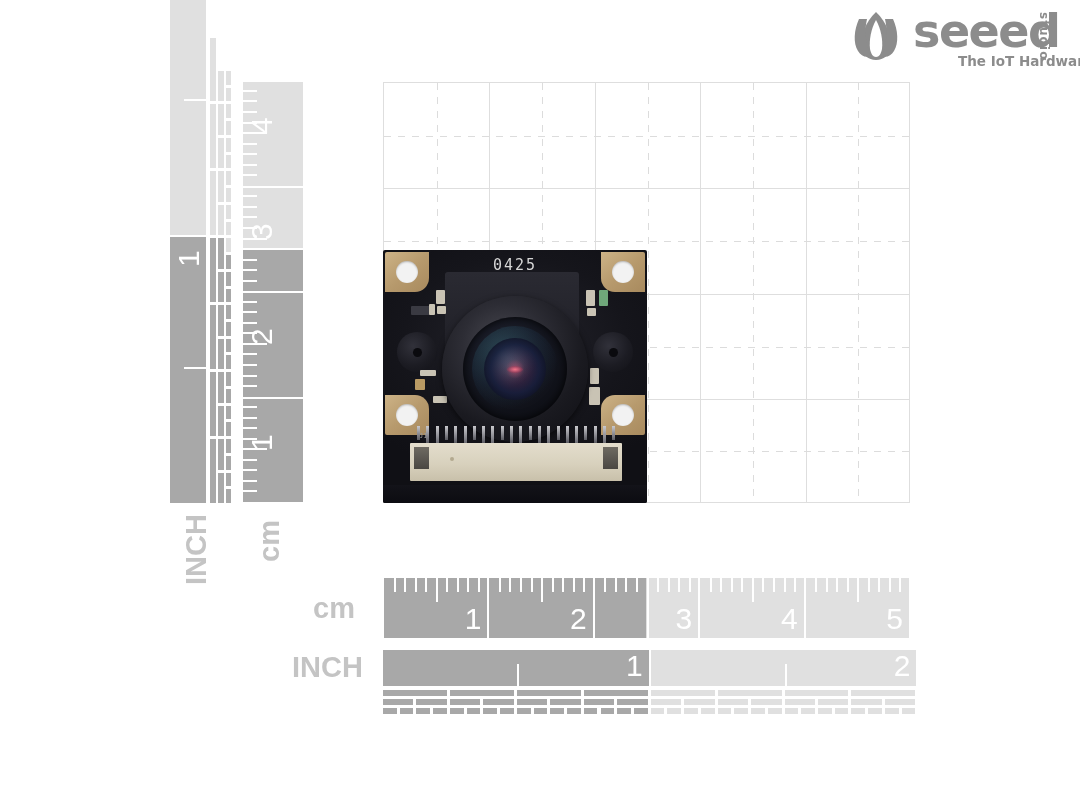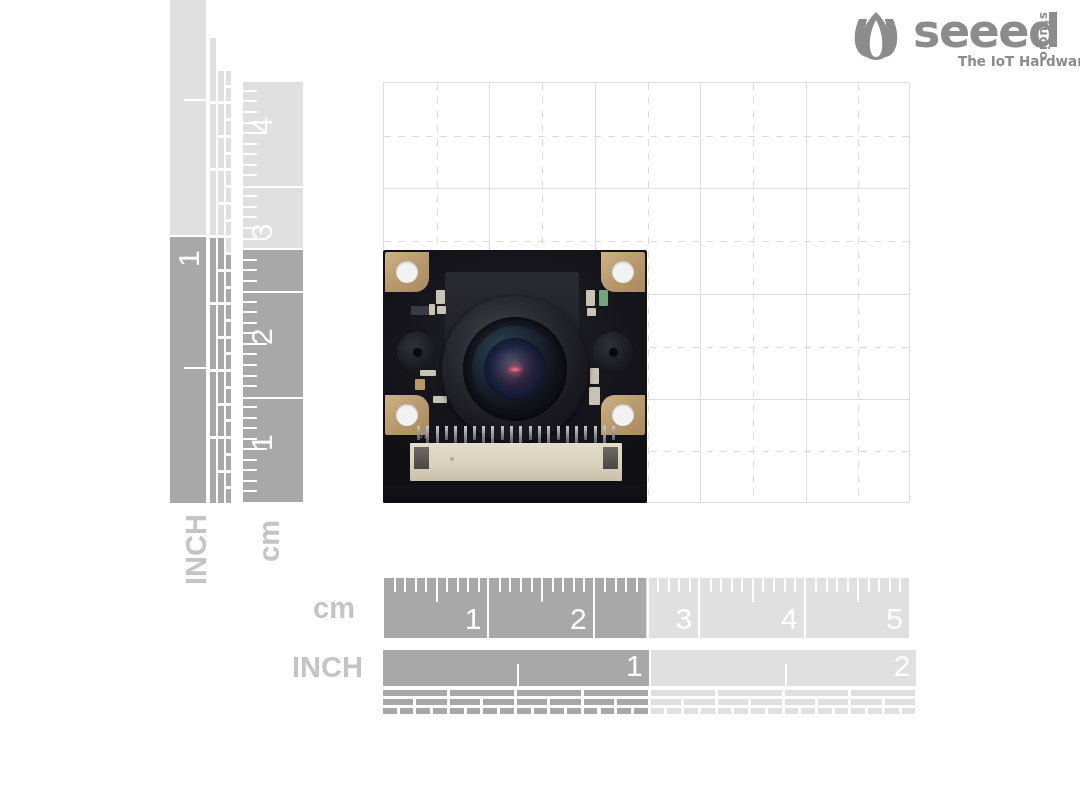--- a/index.html
+++ b/index.html
@@ -331,20 +331,21 @@
     <div class="smd gold" style="left:32px; top:129px; width:10px; height:11px;"></div>
     <div class="smd" style="left:50px; top:146px; width:14px; height:7px;"></div>
 
     <div id="lens-outer">
       <div id="lens-mid">
         <div id="lens-teal"></div>
         <div id="lens-glass"></div>
       </div>
     </div>
 
+    <div id="silk-0425">0425</div>
     <div id="silk-j1">J1</div>
 
     <div id="pins">
         <div class="pin" style="left: 0px; height: 14px;"></div>
         <div class="pin" style="left: 9.3px; height: 17px;"></div>
         <div class="pin" style="left: 18.6px; height: 20px;"></div>
         <div class="pin" style="left: 27.9px; height: 14px;"></div>
         <div class="pin" style="left: 37.2px; height: 17px;"></div>
         <div class="pin" style="left: 46.5px; height: 20px;"></div>
         <div class="pin" style="left: 55.8px; height: 14px;"></div>

